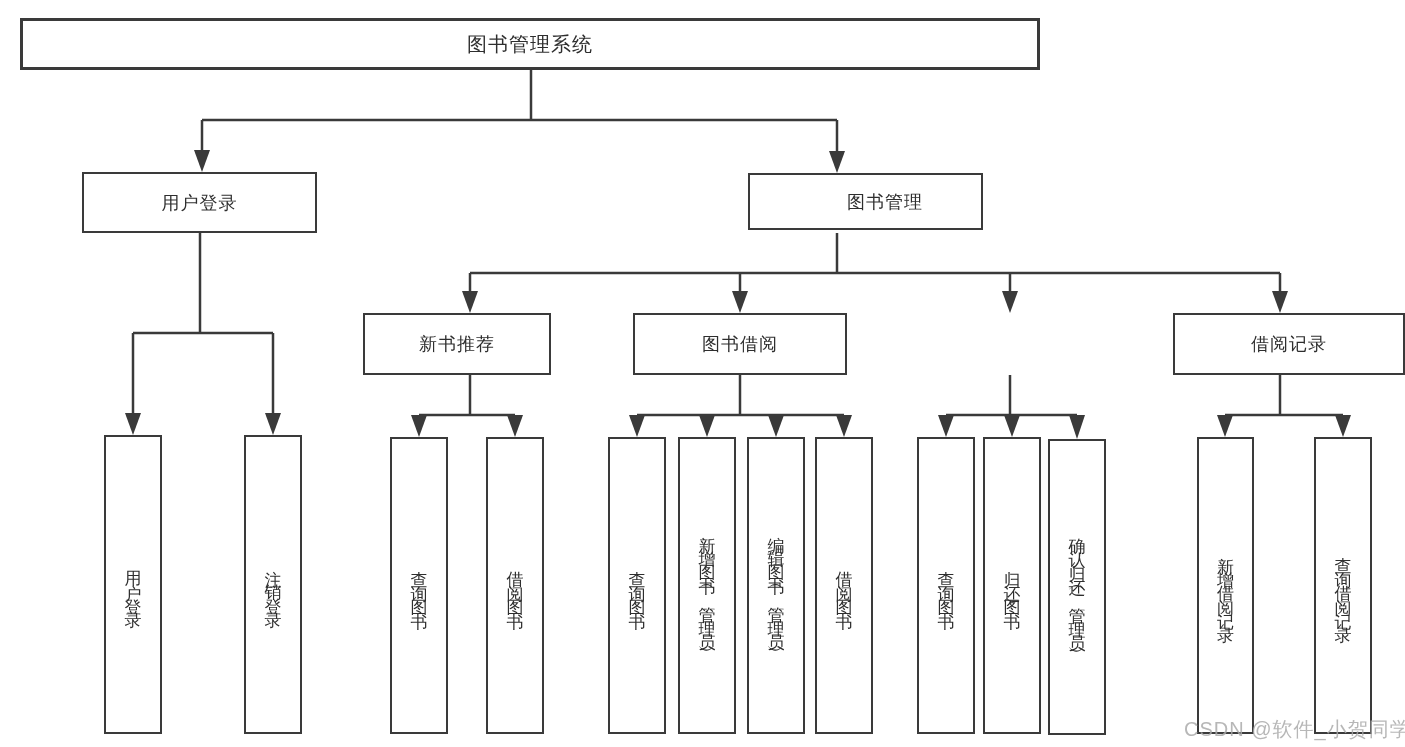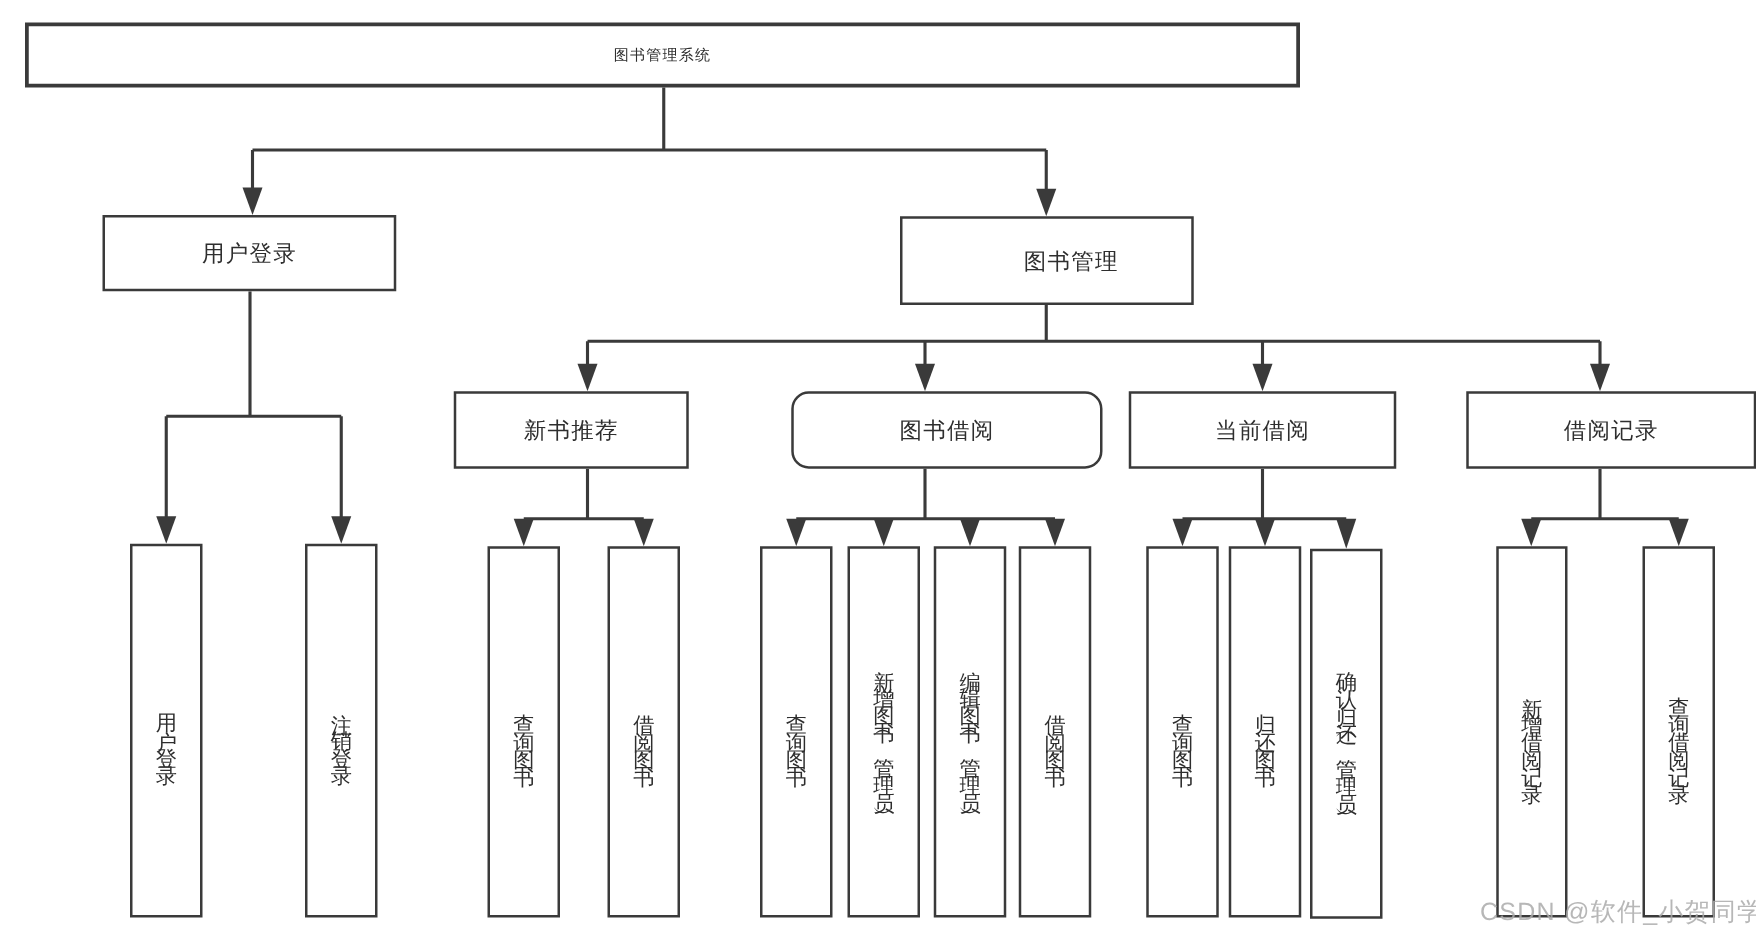--- a/index.html
+++ b/index.html
@@ -29,21 +29,21 @@
     background: #ffffff;
     border: 2px solid #3a3a3a;
     color: #2e2e2e;
     display: flex;
     align-items: center;
     justify-content: center;
     text-align: center;
   }
   .root-node {
     border-width: 3px;
-    font-size: 12px;
+    font-size: 20px;
     letter-spacing: 1px;
   }
   .h-node {
     font-size: 18px;
     letter-spacing: 1px;
   }
   .v-node {
     writing-mode: vertical-rl;
     text-orientation: mixed;
     font-size: 17px;
@@ -114,25 +114,24 @@
       <polygon points="1004,415 1020,415 1012,437"></polygon>
       <polygon points="1069,415 1085,415 1077,439"></polygon>
       <polygon points="1217,415 1233,415 1225,437"></polygon>
       <polygon points="1335,415 1351,415 1343,437"></polygon>
     </g>
   </svg>
 
   <div class="node root-node" style="left:20px; top:18px; width:1020px; height:52px;">图书管理系统</div>
 
   <div class="node h-node" style="left:82px; top:172px; width:235px; height:61px;">用户登录</div>
-  <div class="node h-node" style="left:720px; top:173px; width:235px; height:71px;padding-left:39px;">图书管理</div>
+  <div class="node h-node" style="left:748px; top:173px; width:235px; height:57px;padding-left:39px;">图书管理</div>
 
   <div class="node h-node" style="left:363px; top:313px; width:188px; height:62px;">新书推荐</div>
-  <div class="node h-node" style="left:633px; top:313px; width:249px; height:62px;border-radius:14px;">图书借阅</div>
-  <div class="node h-node" style="left:903px; top:313px; width:214px; height:62px;">当前借阅</div>
+  <div class="node h-node" style="left:633px; top:313px; width:214px; height:62px;">图书借阅</div>
   <div class="node h-node" style="left:1173px; top:313px; width:232px; height:62px;">借阅记录</div>
 
   <div class="node v-node" style="left:104px; top:435px; width:58px; height:299px;">用户登录</div>
   <div class="node v-node" style="left:244px; top:435px; width:58px; height:299px;">注销登录</div>
 
   <div class="node v-node" style="left:390px; top:437px; width:58px; height:297px;">查询图书</div>
   <div class="node v-node" style="left:486px; top:437px; width:58px; height:297px;">借阅图书</div>
 
   <div class="node v-node" style="left:608px; top:437px; width:58px; height:297px;">查询图书</div>
   <div class="node v-node" style="left:678px; top:437px; width:58px; height:297px;">新增图书（管理员）</div>

